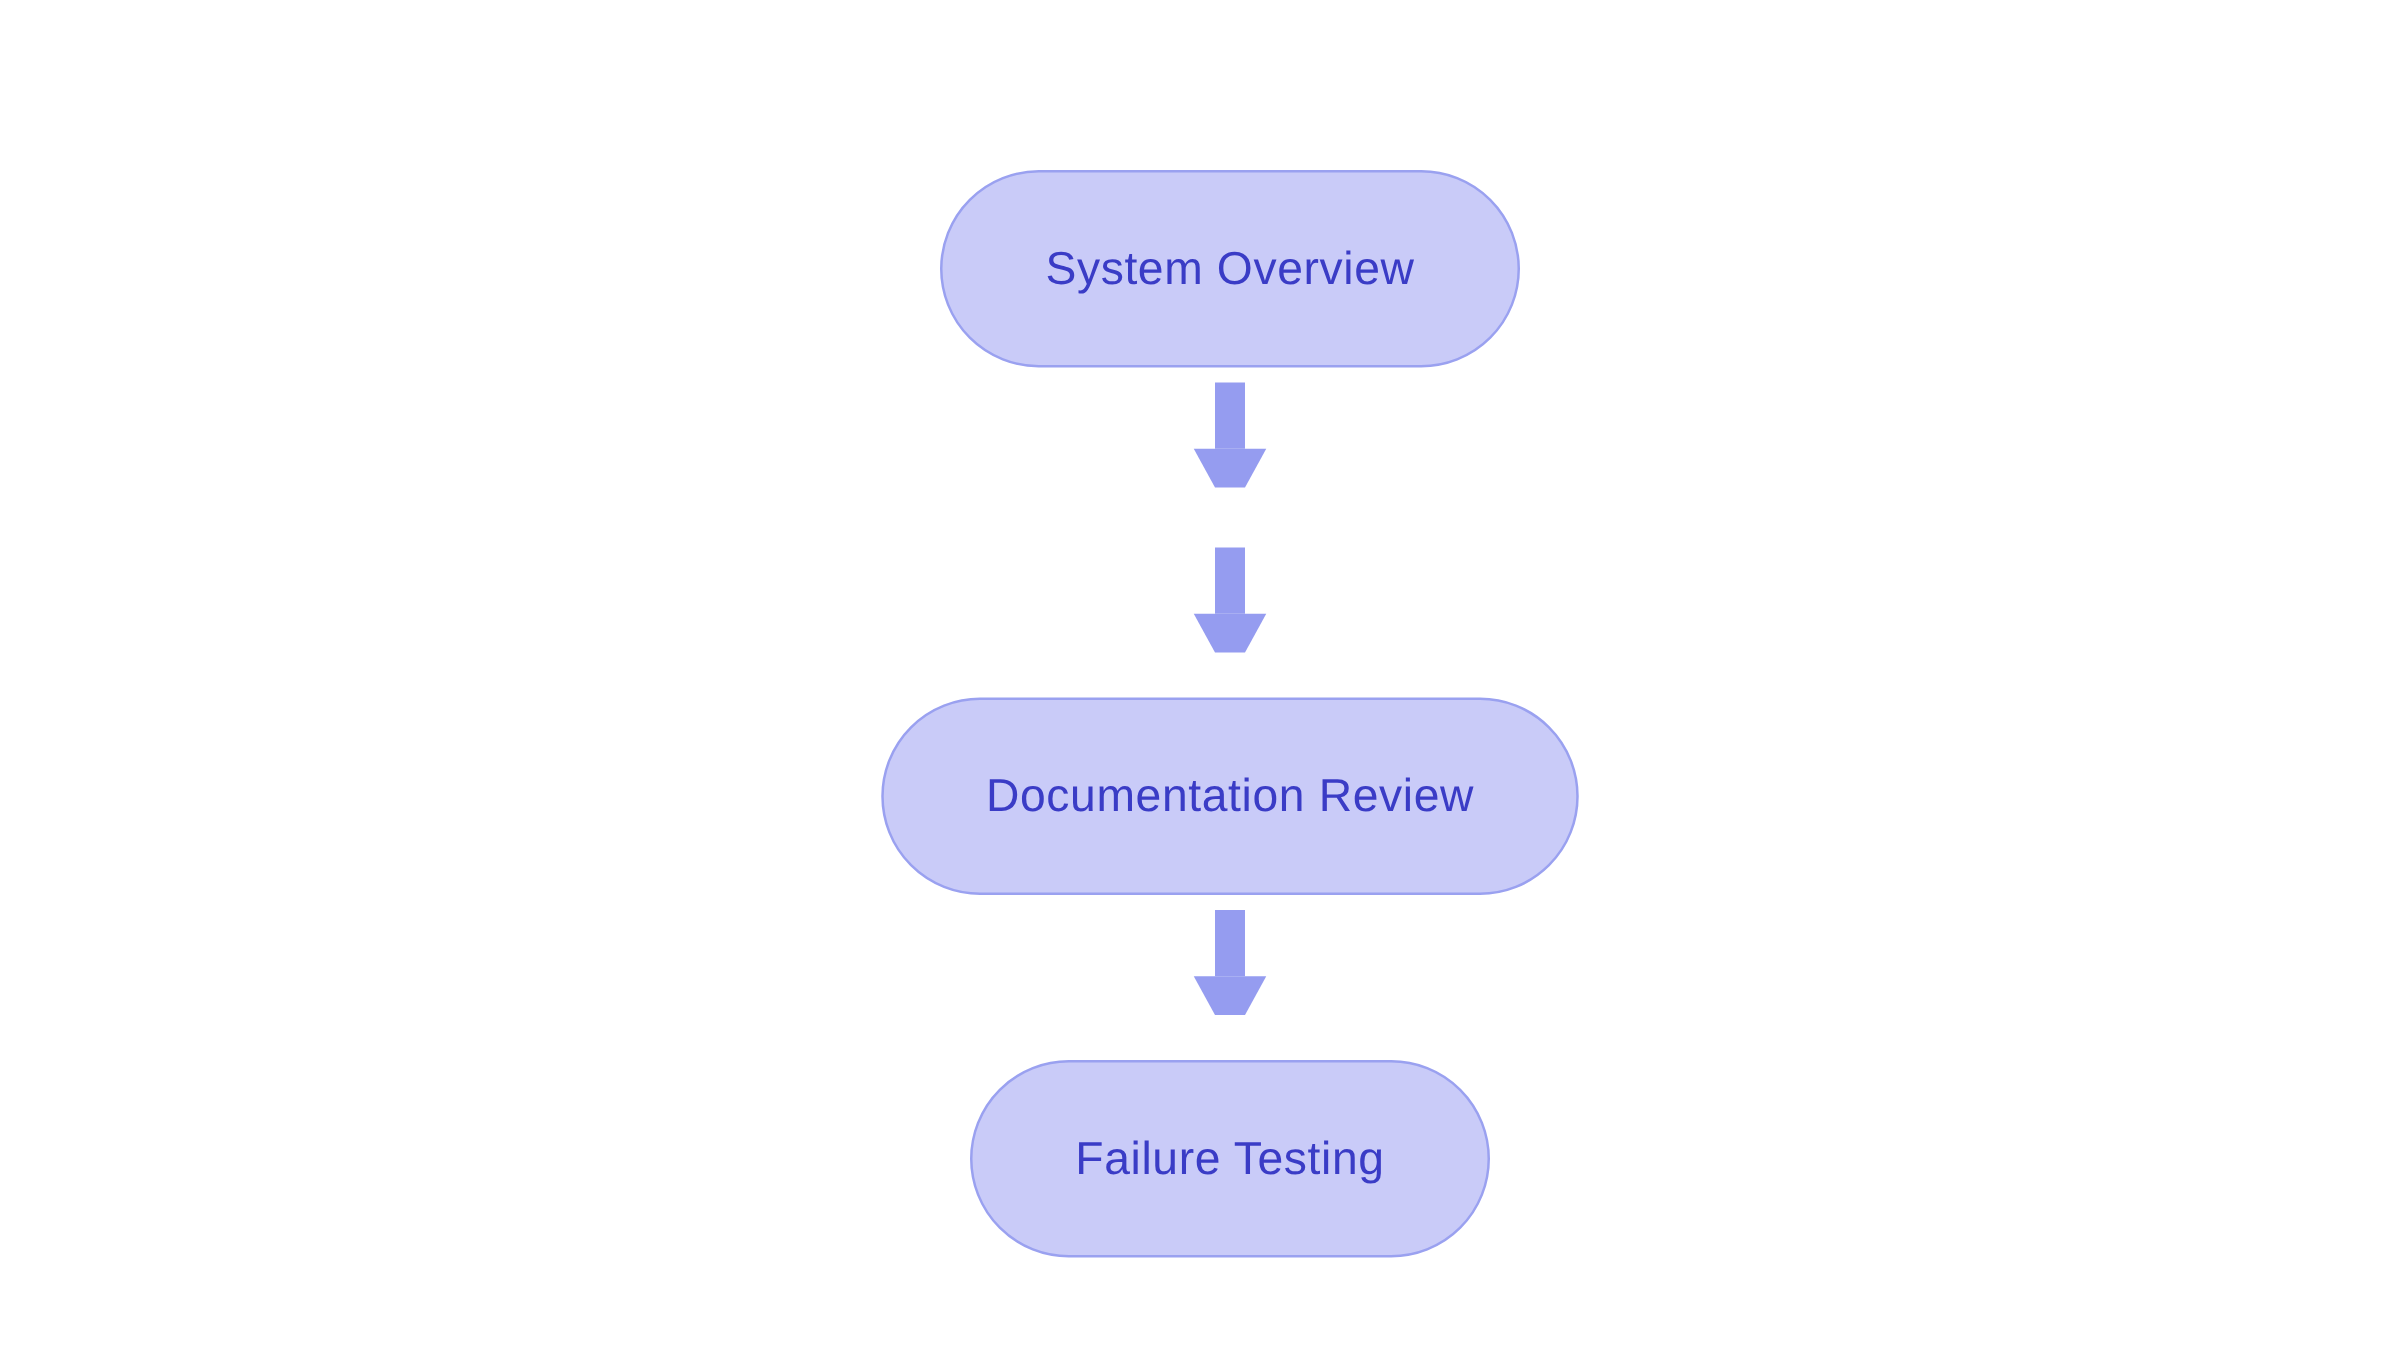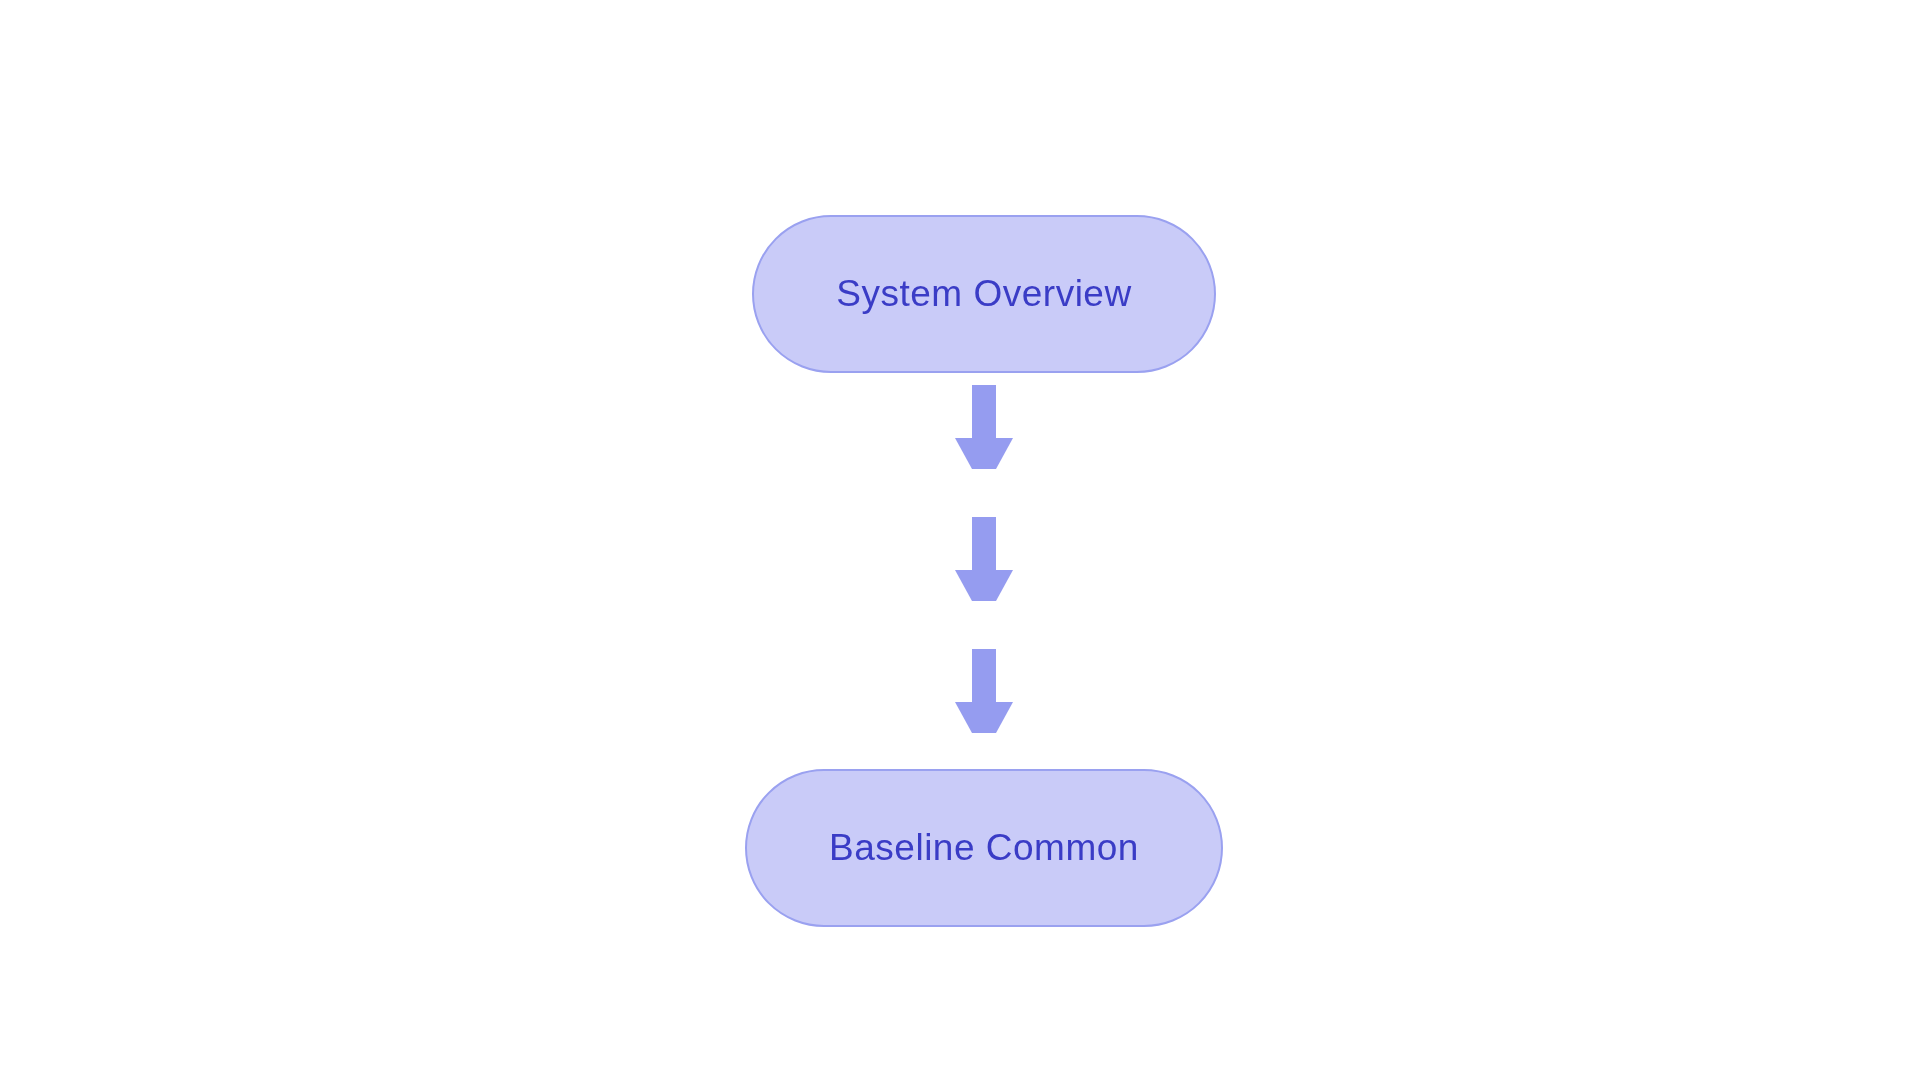--- a/index.html
+++ b/index.html
@@ -84,23 +84,26 @@
     <div class="line"></div>
     <div class="arrowhead"></div>
   </div>
 
 
   <div class="connector">
     <div class="line"></div>
     <div class="arrowhead"></div>
   </div>
 
+  <div class="node n3">
+    <span class="label">Documentation Review</span>
+  </div>
 
   <div class="connector">
     <div class="line"></div>
     <div class="arrowhead"></div>
   </div>
 
   <div class="node n4">
-    <span class="label">Baseline Common</span>
+    <span class="label">Failure Testing</span>
   </div>
 
 </div>
 
 </body></html>

